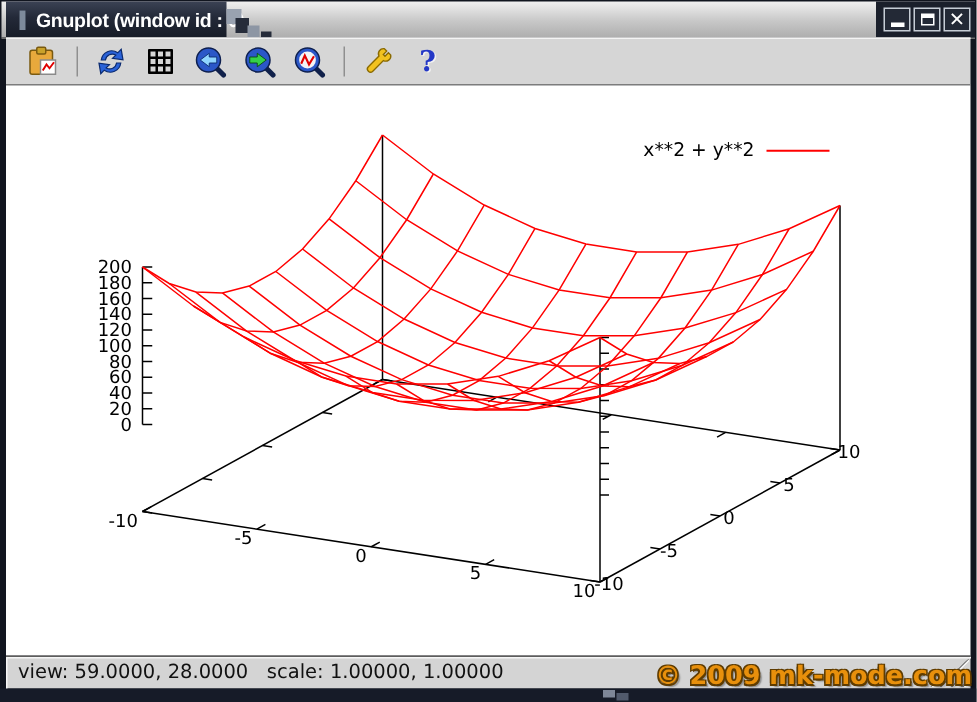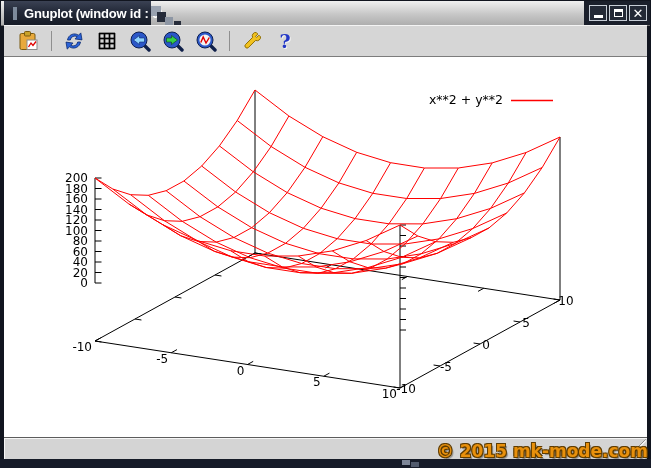--- a/index.html
+++ b/index.html
@@ -277,21 +277,22 @@
         <polyline points="255.0,90.0 288.9,116.0 322.8,136.7 356.7,152.3 390.6,162.7 424.4,168.0 458.3,168.0 492.2,162.9 526.1,152.5 560.0,137.0"></polyline>
       </g>
       <g>
         <text x="503" y="104" text-anchor="end" font-size="12.5" fill="#000000">x**2 + y**2</text>
         <line x1="511" y1="100.5" x2="553" y2="100.5" stroke="#ff0000" stroke-width="1.4"></line>
       </g>
     </svg>
 </div>
 
 <div class="statusbar">
+  <span class="status-text">view: 59.0000, 28.0000   scale: 1.00000, 1.00000</span>
   <div class="resize-grip"></div>
 </div>
 
 <div class="bottom-strip">
   <span class="bpix1"></span>
   <span class="bpix2"></span>
 </div>
 
-<div class="watermark">© 2015 mk-mode.com</div>
+<div class="watermark">© 2009 mk-mode.com</div>
 
 </body></html>

